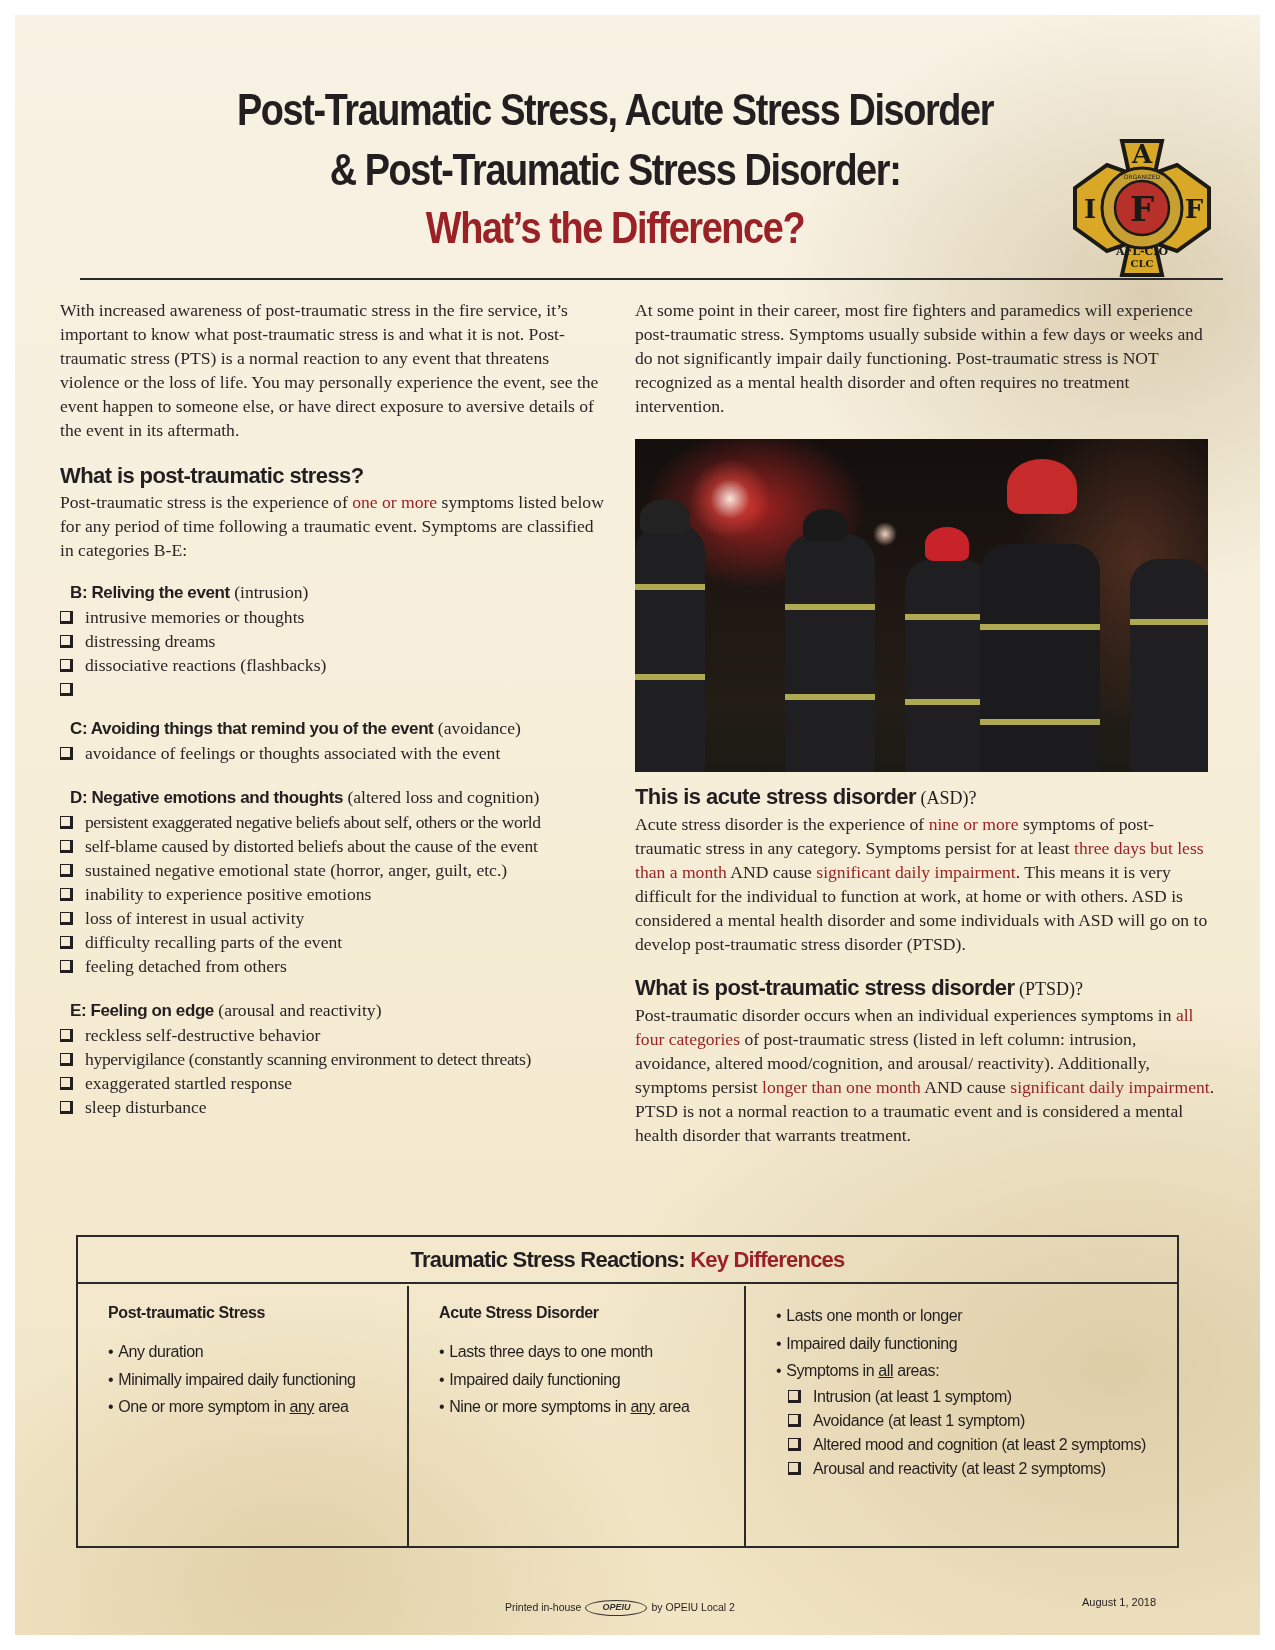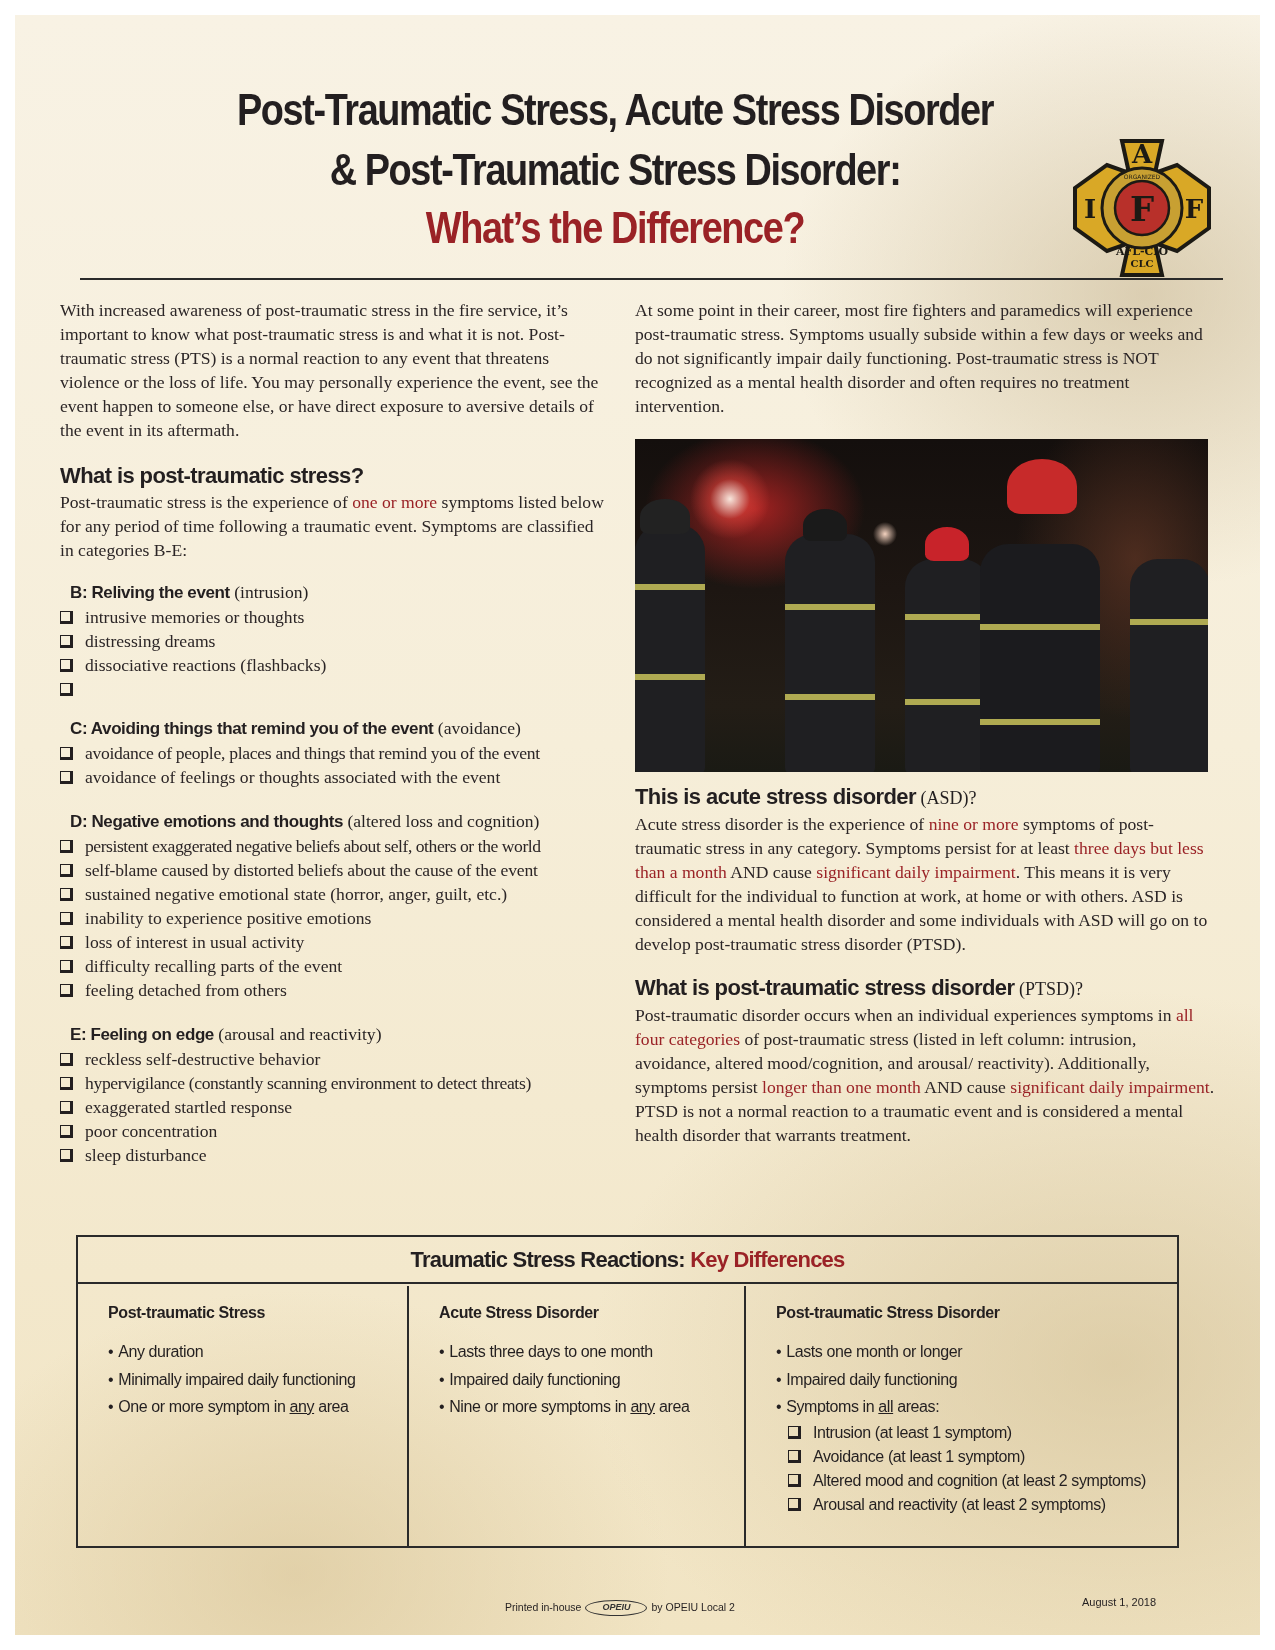--- a/index.html
+++ b/index.html
@@ -105,24 +105,20 @@
             <span class="cb"></span>
           </li>
       </ul>
     </div>
 
     <div class="cat" style="margin-top:20px;">
       <div class="cat-head"><span>C: Avoiding things that remind you of the event</span><span class="paren"> (avoidance)</span></div>
       <ul class="checks" style="margin-left:-10px;">
         <li>
             <span class="cb"></span>
-            <span style="letter-spacing:-0.3px;">avoidance of people, places and things that remind you of the event</span>
-          </li>
-        <li>
-            <span class="cb"></span>
             <span>avoidance of feelings or thoughts associated with the event</span>
           </li>
       </ul>
     </div>
 
     <div class="cat" style="margin-top:20px;">
       <div class="cat-head"><span>D:  Negative emotions and thoughts</span><span class="paren"> (altered loss and cognition)</span></div>
       <ul class="checks" style="margin-left:-10px;">
         <li>
             <span class="cb"></span>
@@ -162,24 +158,20 @@
             <span class="cb"></span>
             <span>reckless self-destructive behavior</span>
           </li>
         <li>
             <span class="cb"></span>
             <span style="letter-spacing:-0.35px;">hypervigilance (constantly scanning environment to detect threats)</span>
           </li>
         <li>
             <span class="cb"></span>
             <span>exaggerated startled response</span>
-          </li>
-        <li>
-            <span class="cb"></span>
-            <span>poor concentration</span>
           </li>
         <li>
             <span class="cb"></span>
             <span>sleep disturbance</span>
           </li>
       </ul>
     </div>
   </div>
 
   <div class="abs" style="left:620px;top:283px;width:580px;">
@@ -235,21 +227,20 @@
     <div class="tcol" style="left:329px;width:337px;">
       <div class="tcol-head">Acute Stress Disorder</div>
       <ul class="bullets">
         <li><span>Lasts three days to one month</span></li>
         <li><span>Impaired daily functioning</span></li>
         <li><span>Nine or more symptoms in </span><span class="u">any</span><span> area</span></li>
       </ul>
     </div>
 
     <div class="tcol" style="left:666px;right:0;">
-      <div class="tcol-head">Post-traumatic Stress Disorder</div>
       <ul class="bullets">
         <li><span>Lasts one month or longer</span></li>
         <li><span>Impaired daily functioning</span></li>
         <li><span>Symptoms in </span><span class="u">all</span><span> areas:</span></li>
       </ul>
       <ul class="sub">
         <li>
             <span class="cb"></span>
             <span>Intrusion (at least 1 symptom)</span>
           </li>

